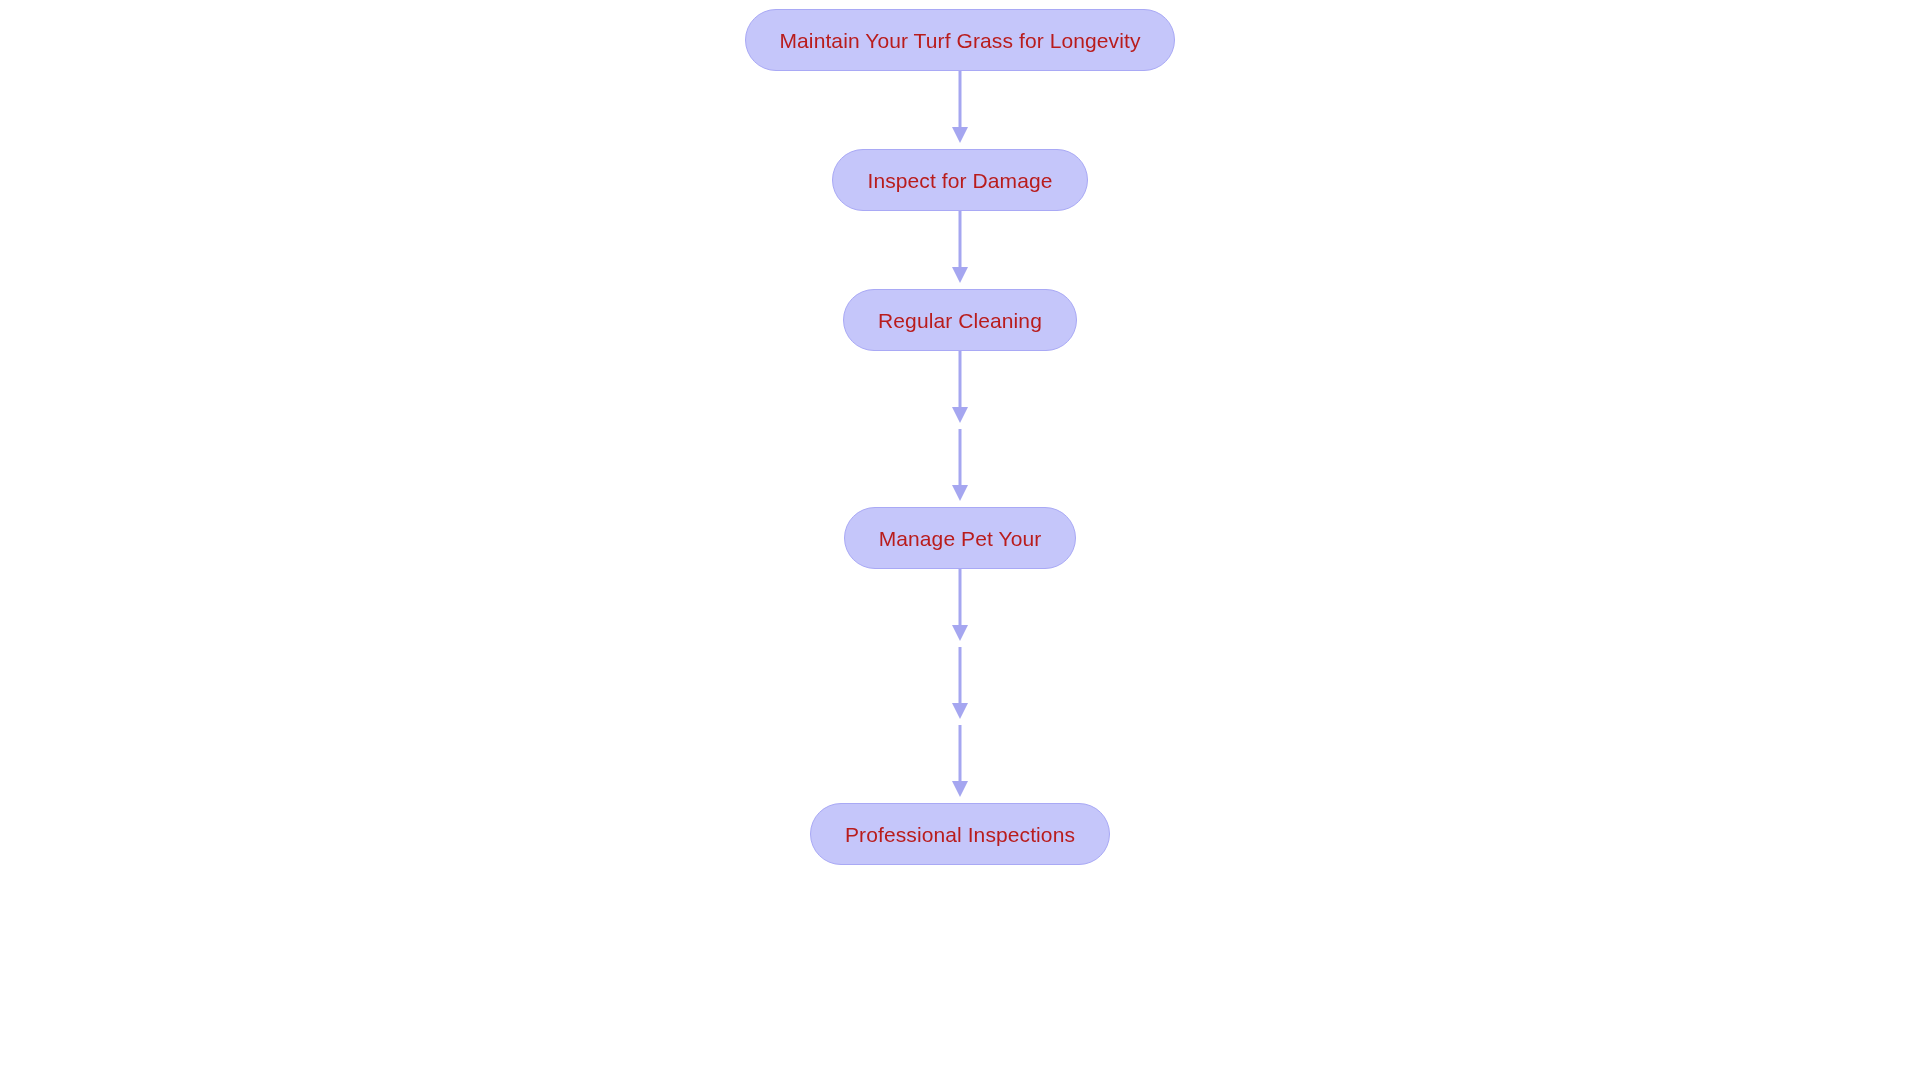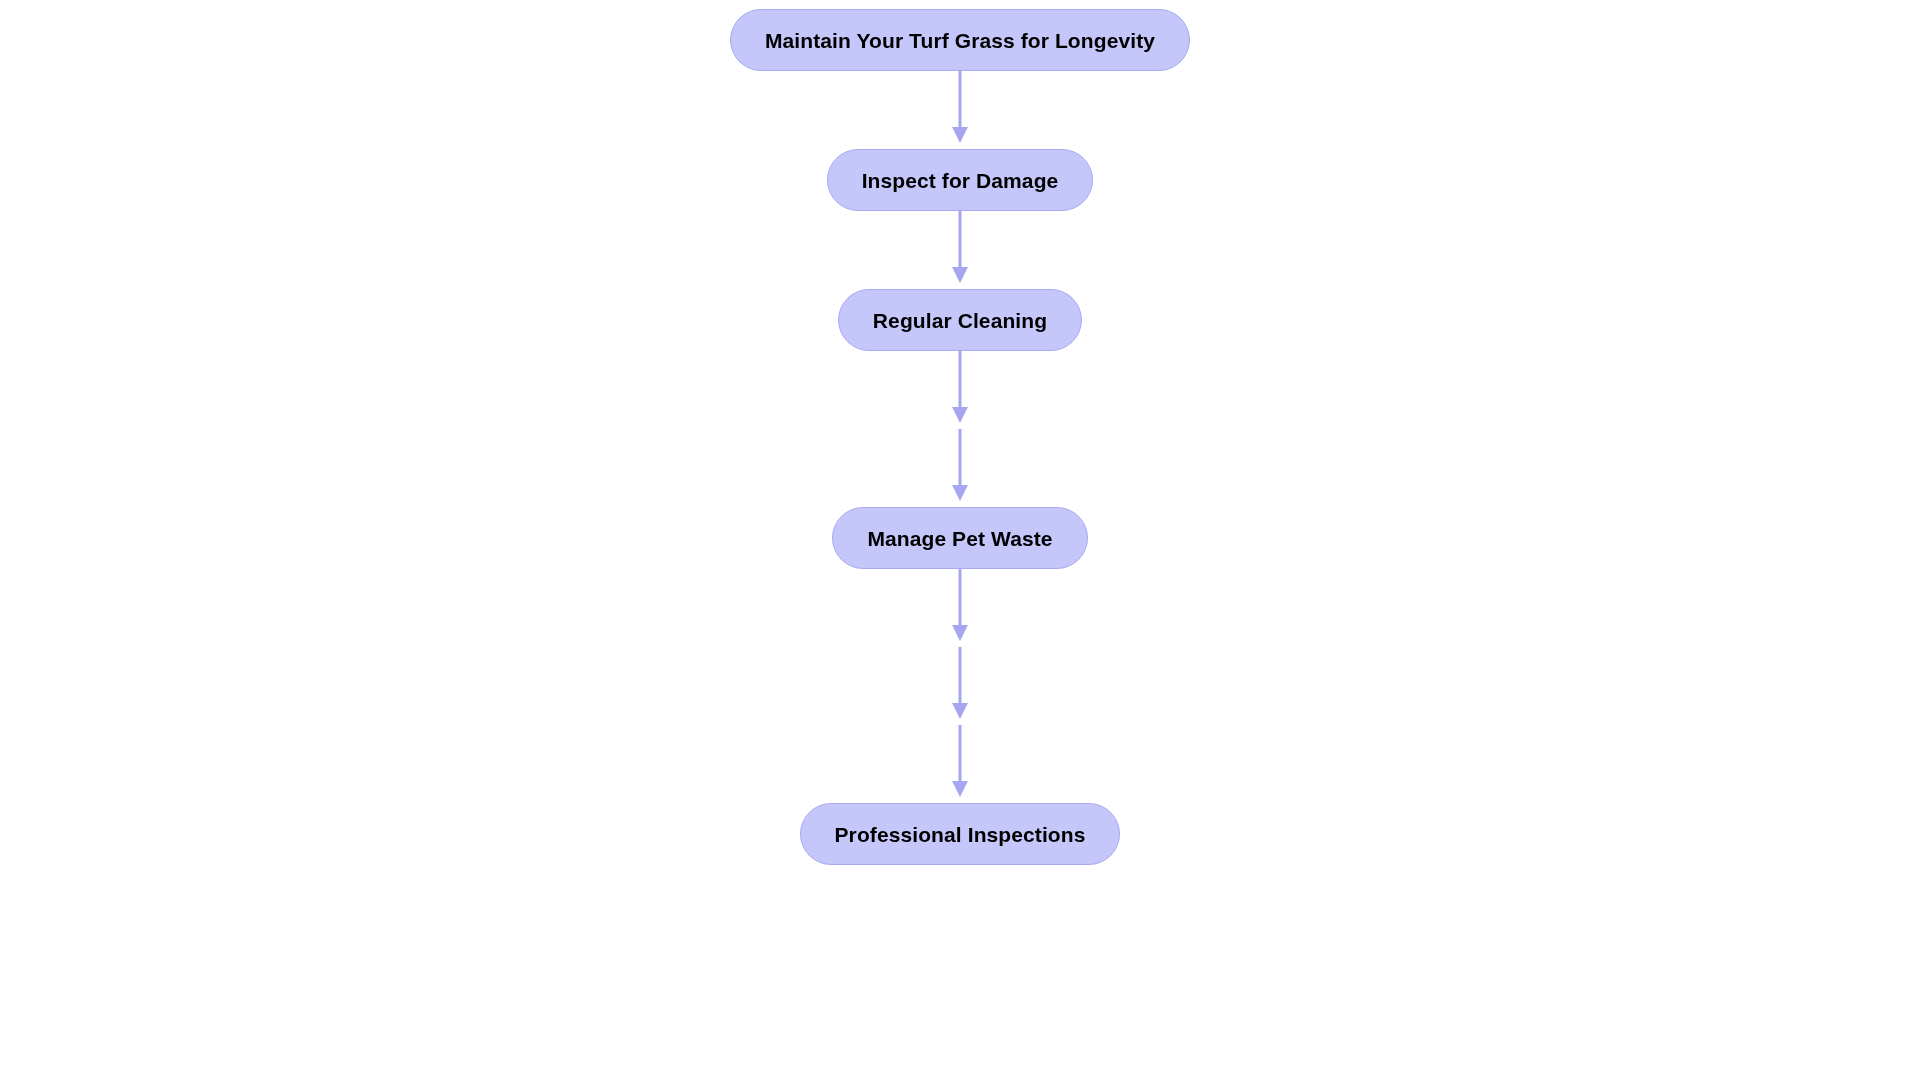--- a/index.html
+++ b/index.html
@@ -49,23 +49,23 @@
     display: flex;
     align-items: center;
     justify-content: center;
     padding: 0 34px;
     white-space: nowrap;
   }
 
   .node-label {
     font-size: 21px;
     line-height: 1;
-    color: #000000;
+    color: #b91c1c;
     letter-spacing: 0.1px;
-    font-weight: 700;
+    font-weight: 400;
     user-select: none;
   }
 
   .connector {
     width: 24px;
     height: 78px;
     display: block;
   }
 
   .connector .conn-line {
@@ -116,21 +116,21 @@
 
     <div class="flow-step">
       <svg class="connector" viewBox="0 0 24 78">
         <line class="conn-line" x1="12" y1="0" x2="12" y2="60"></line>
         <polygon class="conn-head" points="12,72 4,56 20,56"></polygon>
       </svg>
     </div>
 
     <div class="flow-step">
       <div class="node">
-        <span class="node-label">Manage Pet Waste</span>
+        <span class="node-label">Manage Pet Your</span>
       </div>
       <svg class="connector" viewBox="0 0 24 78">
         <line class="conn-line" x1="12" y1="0" x2="12" y2="60"></line>
         <polygon class="conn-head" points="12,72 4,56 20,56"></polygon>
       </svg>
     </div>
 
     <div class="flow-step">
       <svg class="connector" viewBox="0 0 24 78">
         <line class="conn-line" x1="12" y1="0" x2="12" y2="60"></line>

